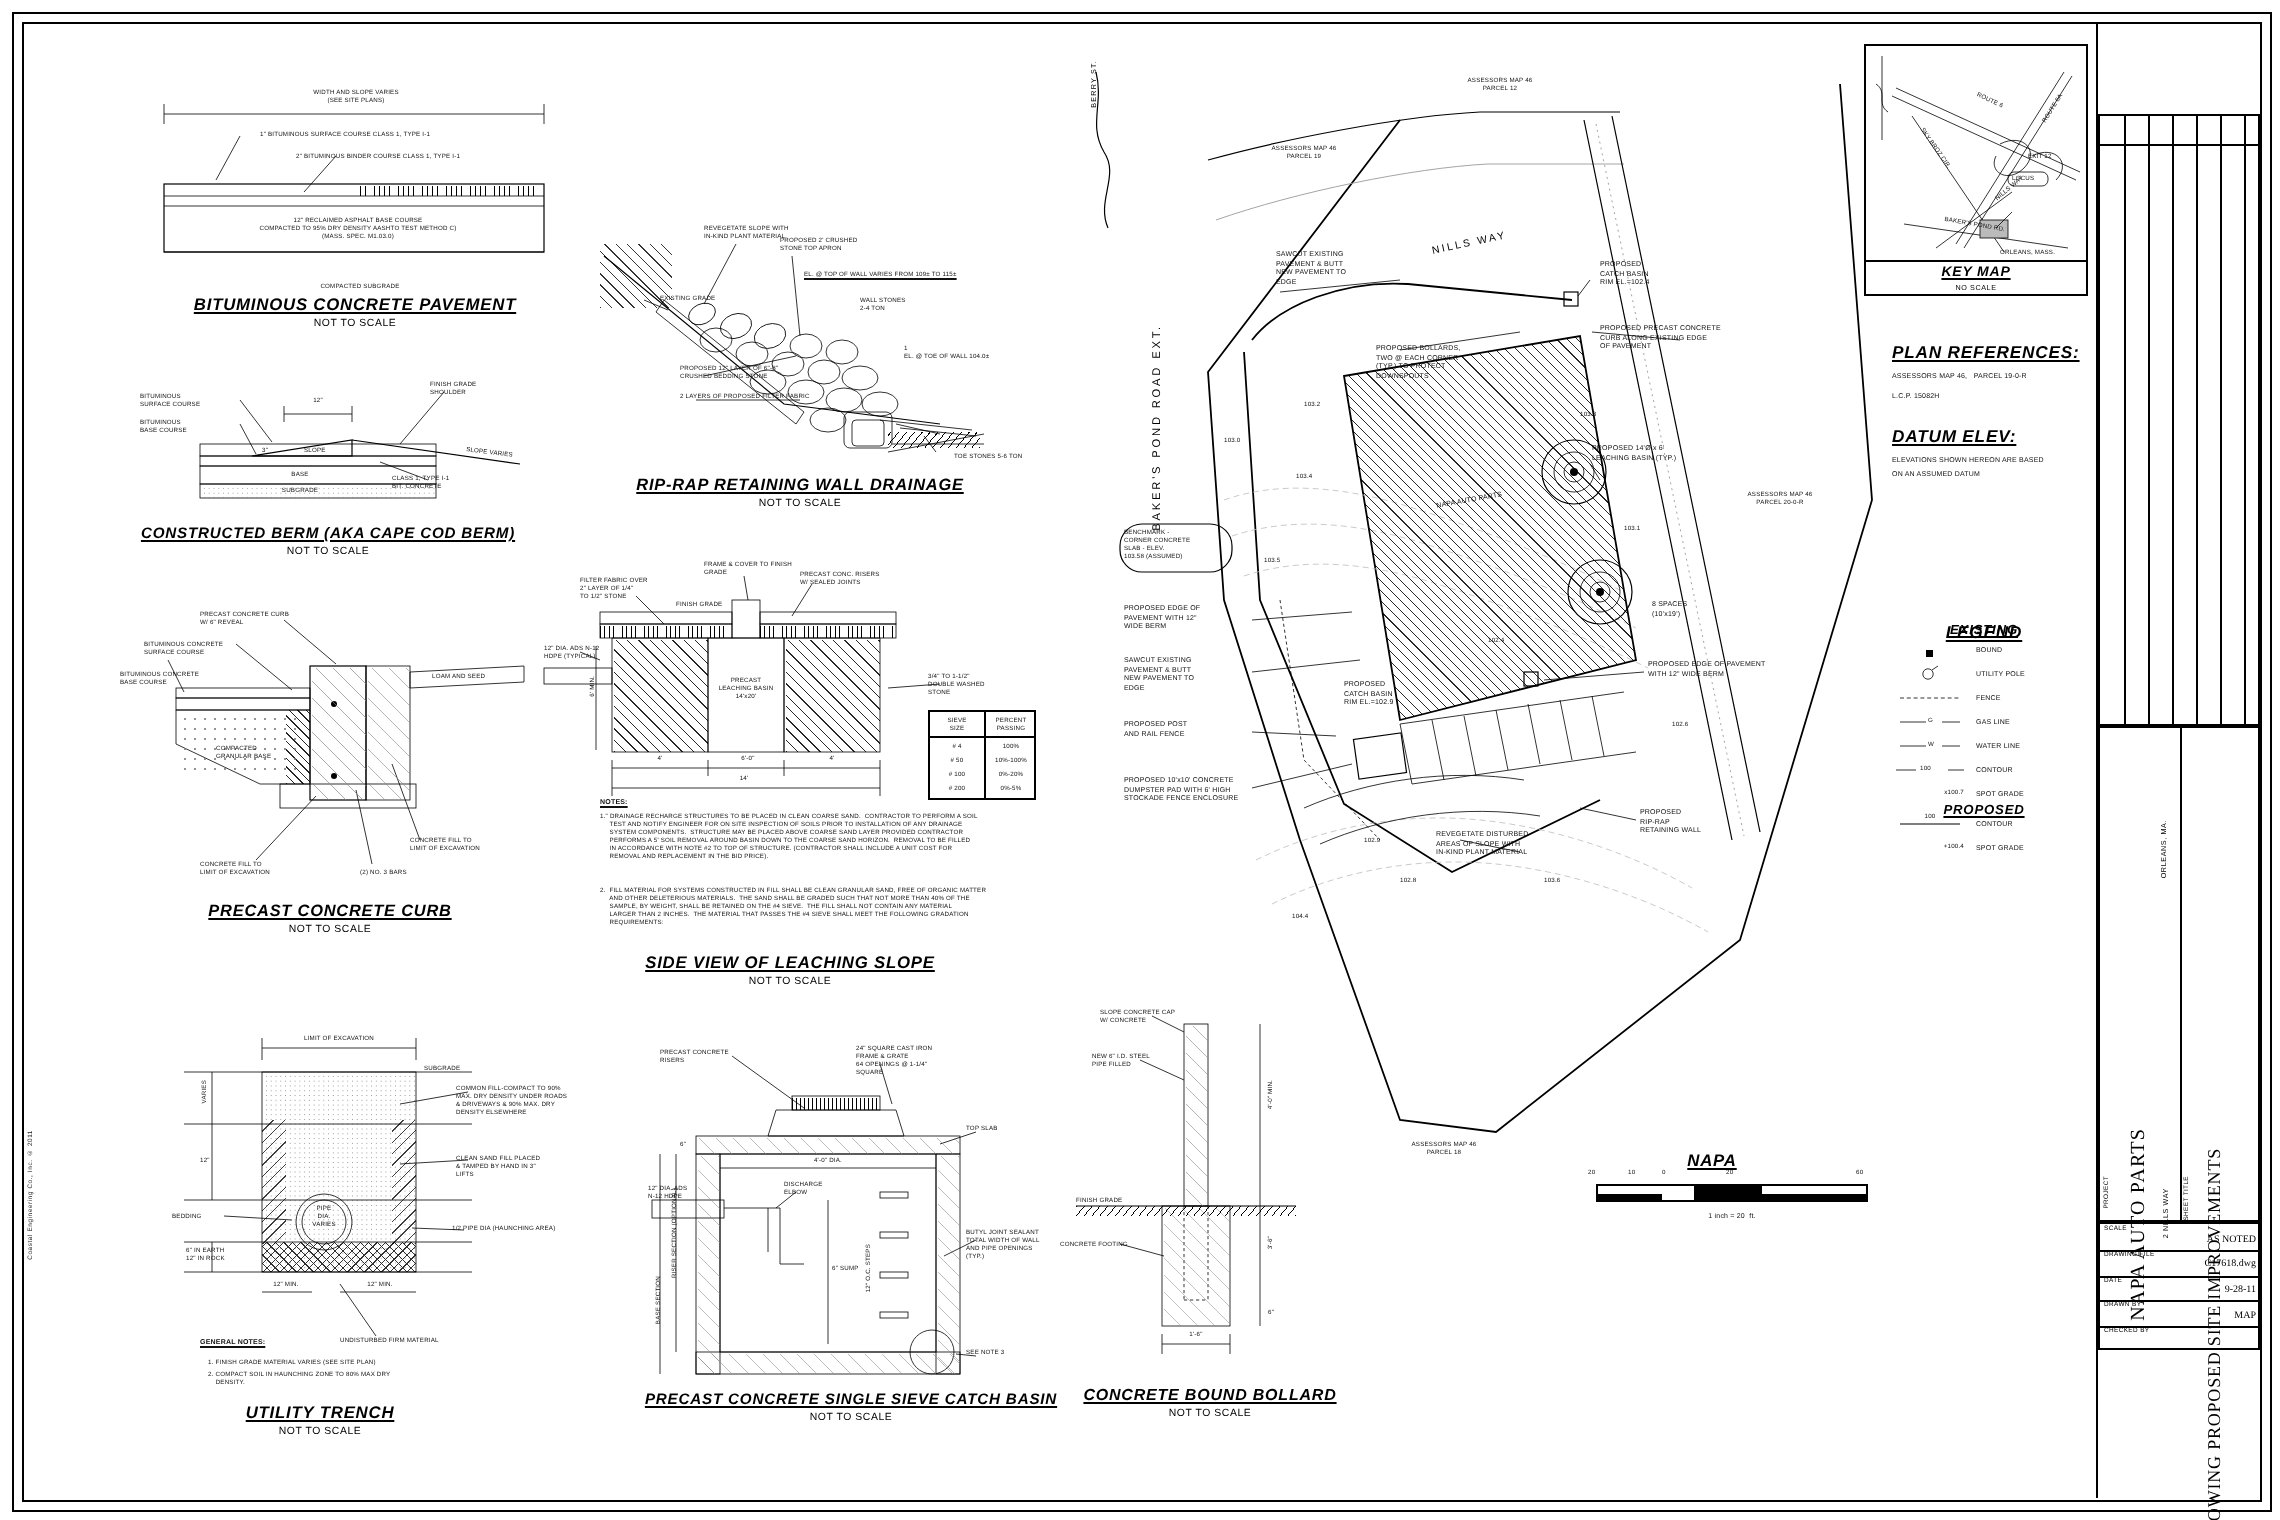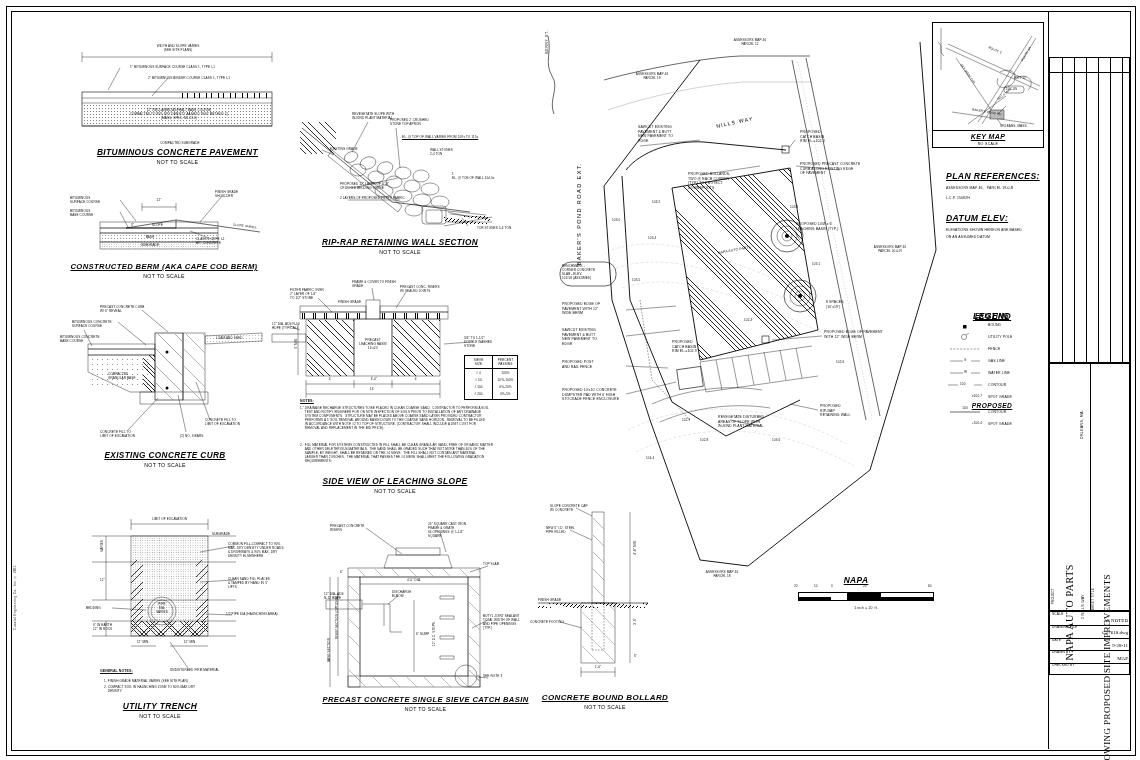--- a/index.html
+++ b/index.html
@@ -177,21 +177,21 @@
 BASE COURSE</div>
     <div class="t micro" style="left:216px;top:336px;">LOAM AND SEED</div>
     <div class="t micro" style="left:108px;top:372px;">COMPACTED
 GRANULAR BASE</div>
     <div class="t micro" style="left:100px;top:430px;">CONCRETE FILL TO
 LIMIT OF EXCAVATION</div>
     <div class="t micro" style="left:205px;top:418px;">CONCRETE FILL TO
 LIMIT OF EXCAVATION</div>
     <div class="t micro" style="left:180px;top:434px;">(2) NO. 3 BARS</div>
 
-    <div class="t title-det c" style="left:70px;top:451px;width:190px;font-size:8.2px;">EXISTING CONCRETE CURB</div>
+    <div class="t title-det c" style="left:70px;top:451px;width:190px;font-size:8.2px;">PRECAST CONCRETE CURB</div>
     <div class="t nts c" style="left:70px;top:463px;width:190px;">NOT TO SCALE</div>
   </div>
 
   <div>
     <svg style="left:0;top:0;width:1140px;height:760px;">
 
       <path class="st" d="M302,128 L392,202 L470,212"></path>
 
       <path class="st4" d="M332,150 L402,206 L398,212 L328,156 Z" fill="#8d8d8d"></path>
 
@@ -239,21 +239,21 @@
     <div class="t micro" style="left:330px;top:147px;">EXISTING GRADE</div>
     <div class="t micro" style="left:430px;top:148px;">WALL STONES
 2-4 TON</div>
     <div class="t micro" style="left:452px;top:172px;">1
 EL. @ TOE OF WALL 104.0±</div>
     <div class="t micro" style="left:340px;top:182px;">PROPOSED 12" LAYER OF 6"-8"
 CRUSHED BEDDING STONE</div>
     <div class="t micro" style="left:340px;top:196px;">2 LAYERS OF PROPOSED FILTER FABRIC</div>
     <div class="t micro" style="left:477px;top:226px;">TOE STONES 5-6 TON</div>
 
-    <div class="t title-det c" style="left:300px;top:238px;width:200px;font-size:8.2px;">RIP-RAP RETAINING WALL SECTION</div>
+    <div class="t title-det c" style="left:300px;top:238px;width:200px;font-size:8.2px;">RIP-RAP RETAINING WALL DRAINAGE</div>
     <div class="t nts c" style="left:300px;top:250px;width:200px;">NOT TO SCALE</div>
   </div>
 
   <div>
     <svg style="left:0;top:0;width:1140px;height:760px;">
 
       <rect class="st4" x="300" y="312" width="66" height="7"></rect>
       <rect class="st4" x="300" y="306" width="66" height="6" fill="#fff"></rect>
       <rect class="st4" x="366" y="300" width="14" height="19" fill="#fff"></rect>
       <rect class="st4" x="380" y="306" width="68" height="6" fill="#fff"></rect>

